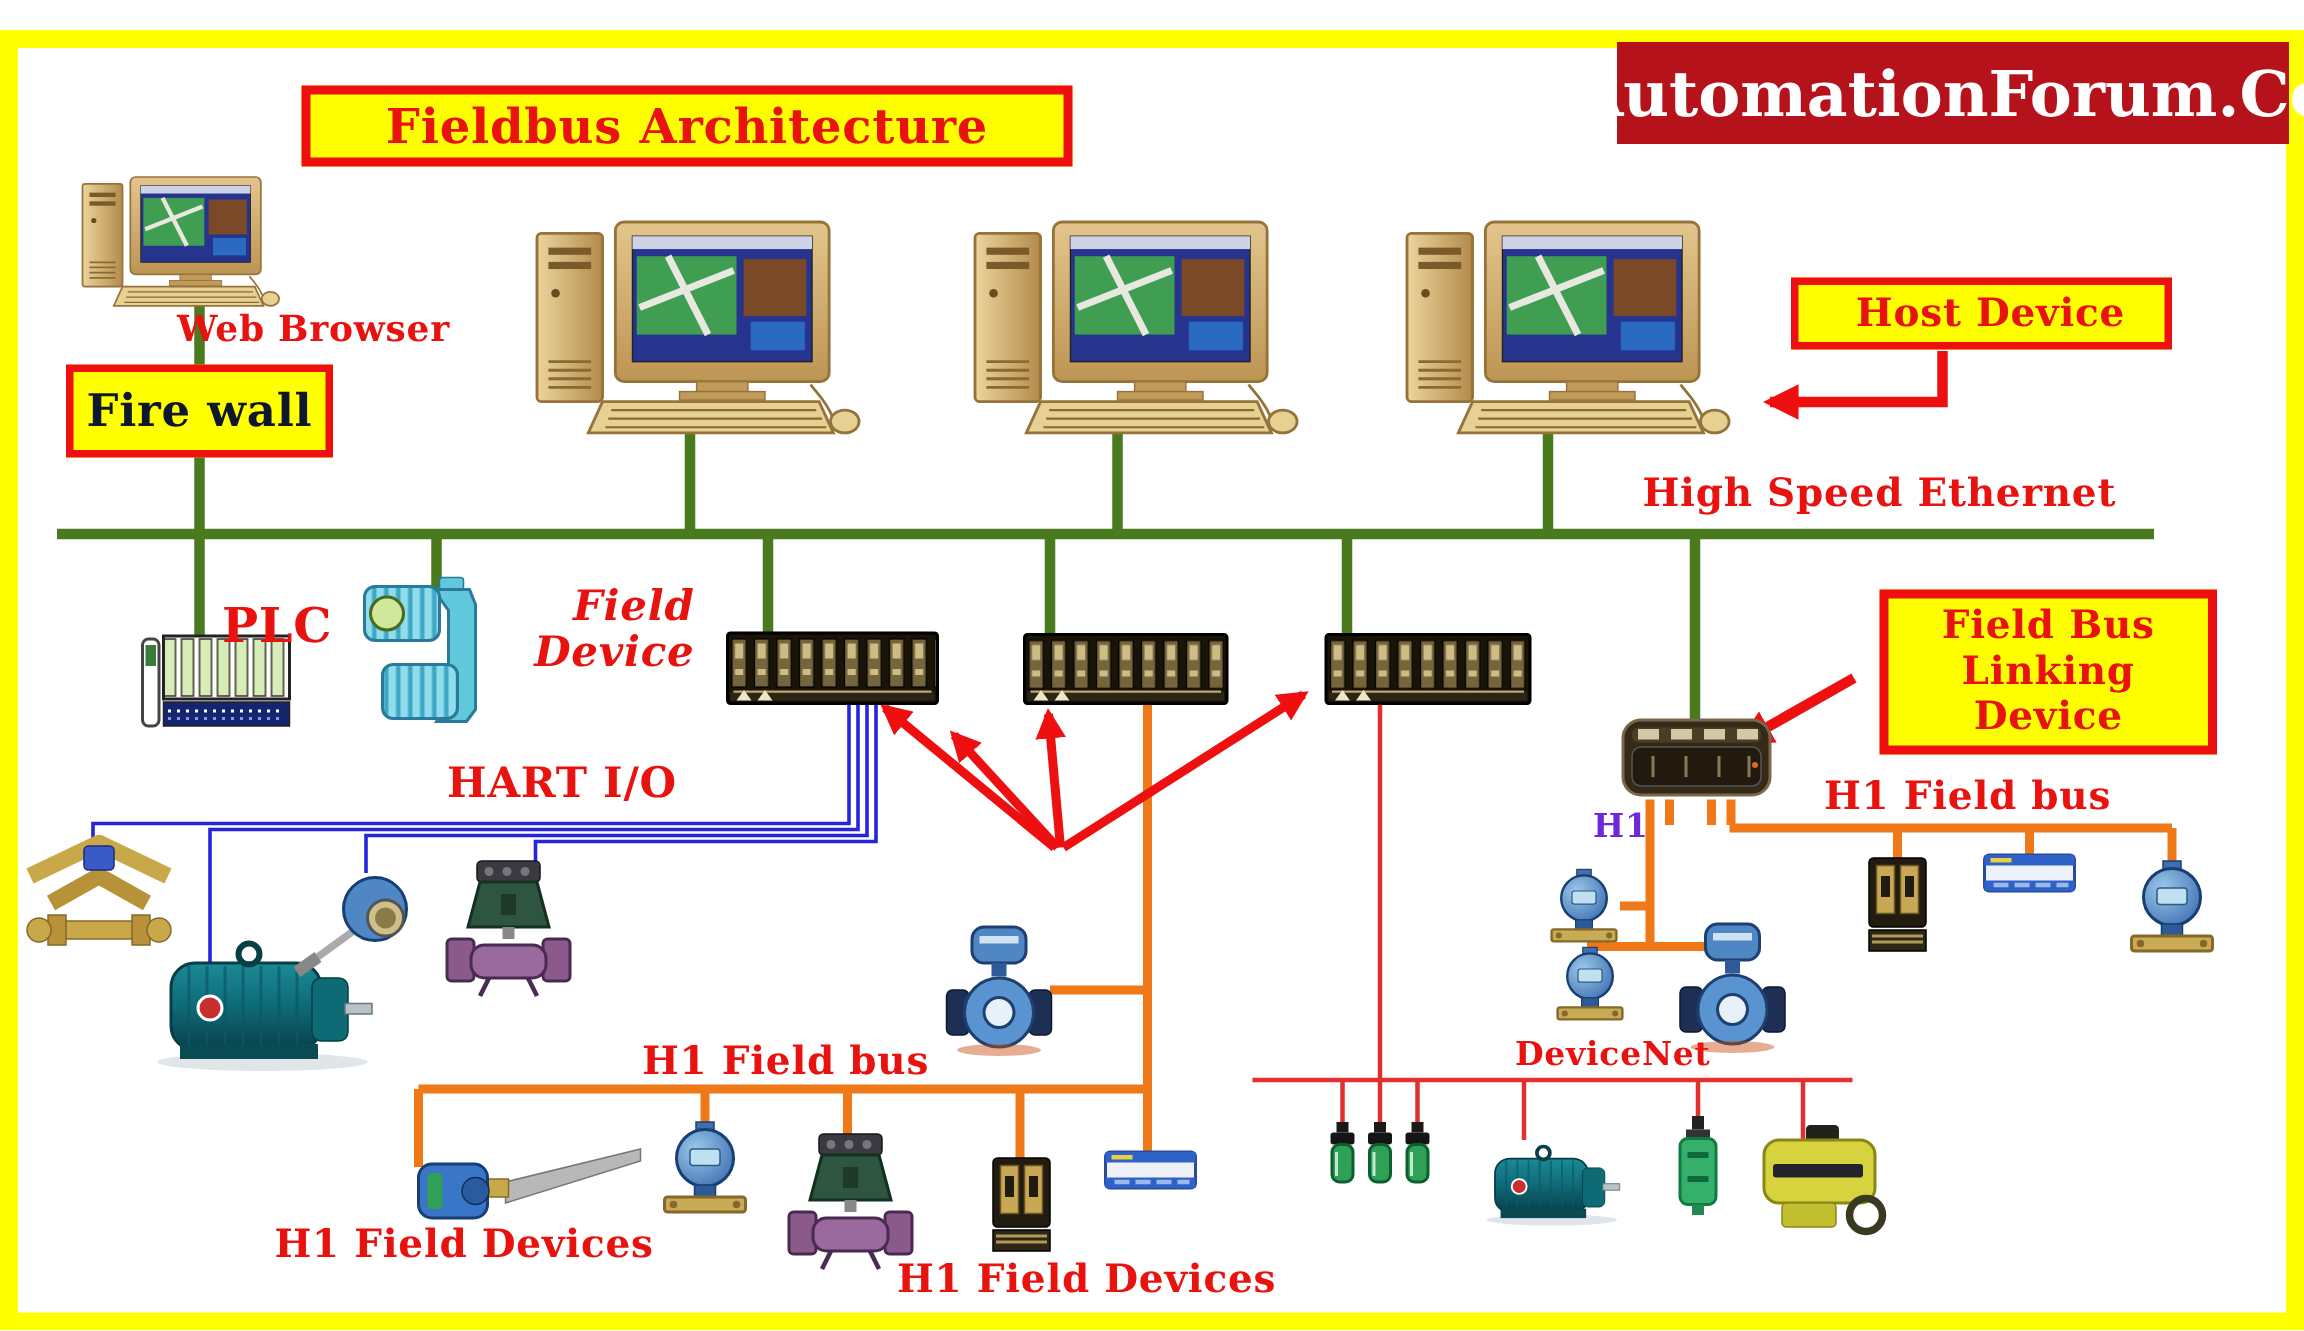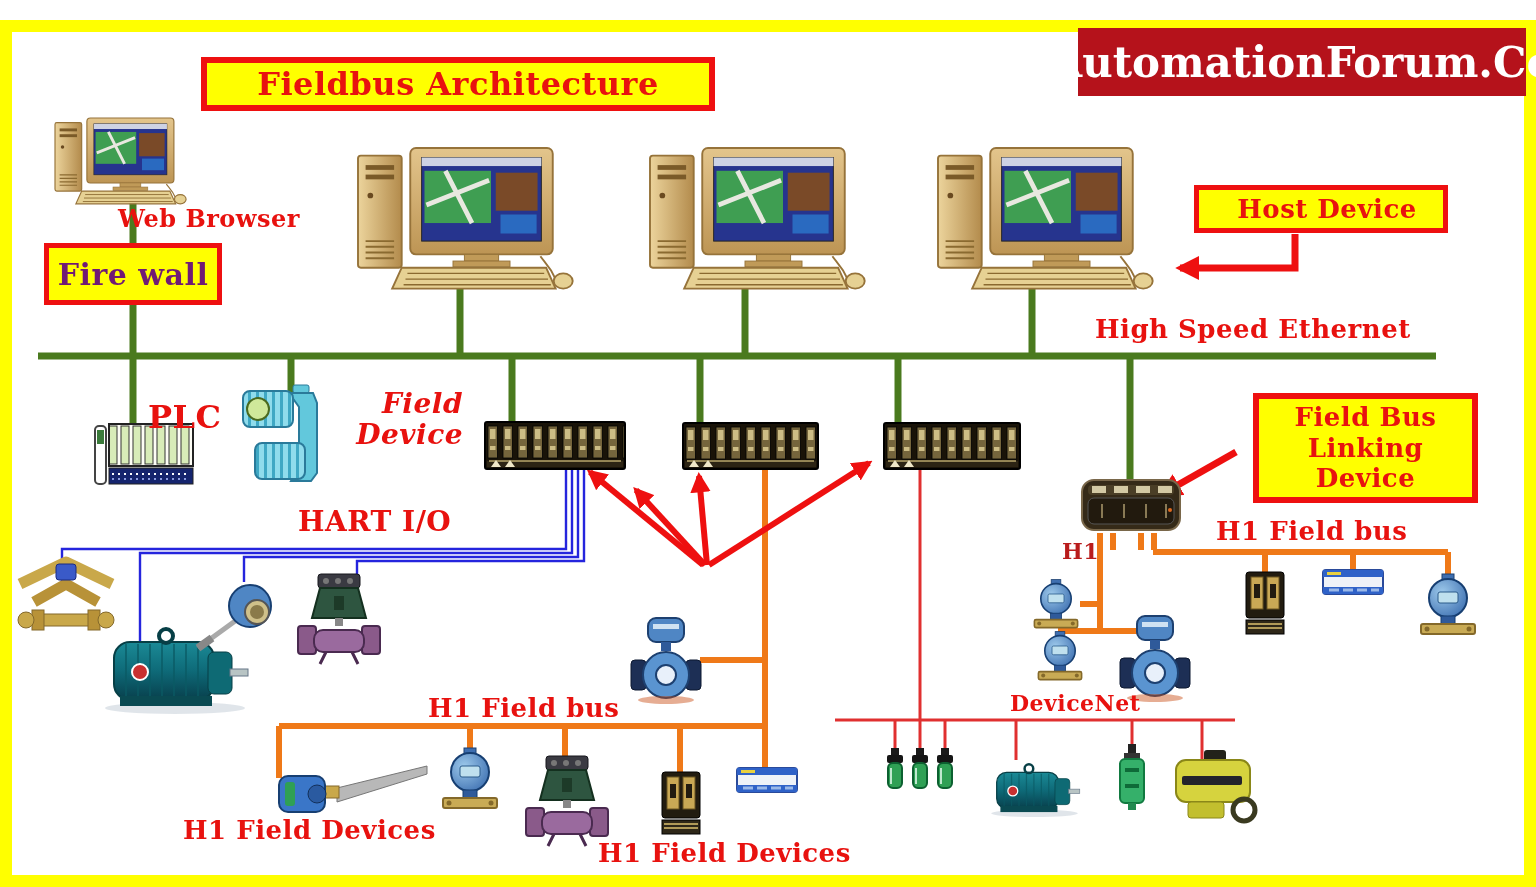--- a/index.html
+++ b/index.html
@@ -3,22 +3,22 @@
 <meta charset="utf-8">
 <style>
   html,body{margin:0;padding:0;background:#fff;}
   .stage{position:relative;width:1536px;height:887px;background:#ffffff;overflow:hidden;
          font-family:"DejaVu Serif","Liberation Serif",serif;}
   .frame{position:absolute;left:0;top:20px;width:1512px;height:843px;border:12px solid #ffff00;z-index:2;}
   svg.wires{position:absolute;left:0;top:0;z-index:1;}
   .ybox{position:absolute;background:#ffff00;border:5px solid #ee1010;color:#e8120f;font-weight:bold;
         display:flex;align-items:center;justify-content:center;text-align:center;z-index:3;letter-spacing:.5px;margin-left:16px;}
   .rlabel{position:absolute;color:#e8120f;font-weight:bold;z-index:3;white-space:nowrap;letter-spacing:.5px;}
-  .olabel{color:#b91c1c;}
-  .navy{color:#701a75;}
+  .olabel{color:#6d28d9;}
+  .navy{color:#0f172a;}
   .title-box{left:185px;top:57px;width:502px;height:42px;font-size:32px;border-width:6px;}
   .logo{position:absolute;left:1078px;top:28px;width:448px;height:68px;background:#b5121b;color:#ffffff;
         display:flex;align-items:center;justify-content:center;font-weight:bold;font-size:42px;z-index:3;}
   .firewall-box{left:28px;top:243px;width:168px;height:52px;font-size:30px;}
   .host-box{left:1178px;top:185px;width:232px;height:38px;font-size:26px;padding-left:12px;}
   .controllers-box{left:556px;top:563px;width:182px;height:39px;font-size:28px;}
   .fbld-box{left:1237px;top:393px;width:213px;height:98px;font-size:26px;flex-direction:column;line-height:1.18;border-width:6px;}
   .two-line{text-align:right;line-height:1.12;font-style:italic;}
   .two-line span{display:block;}
 </style>

